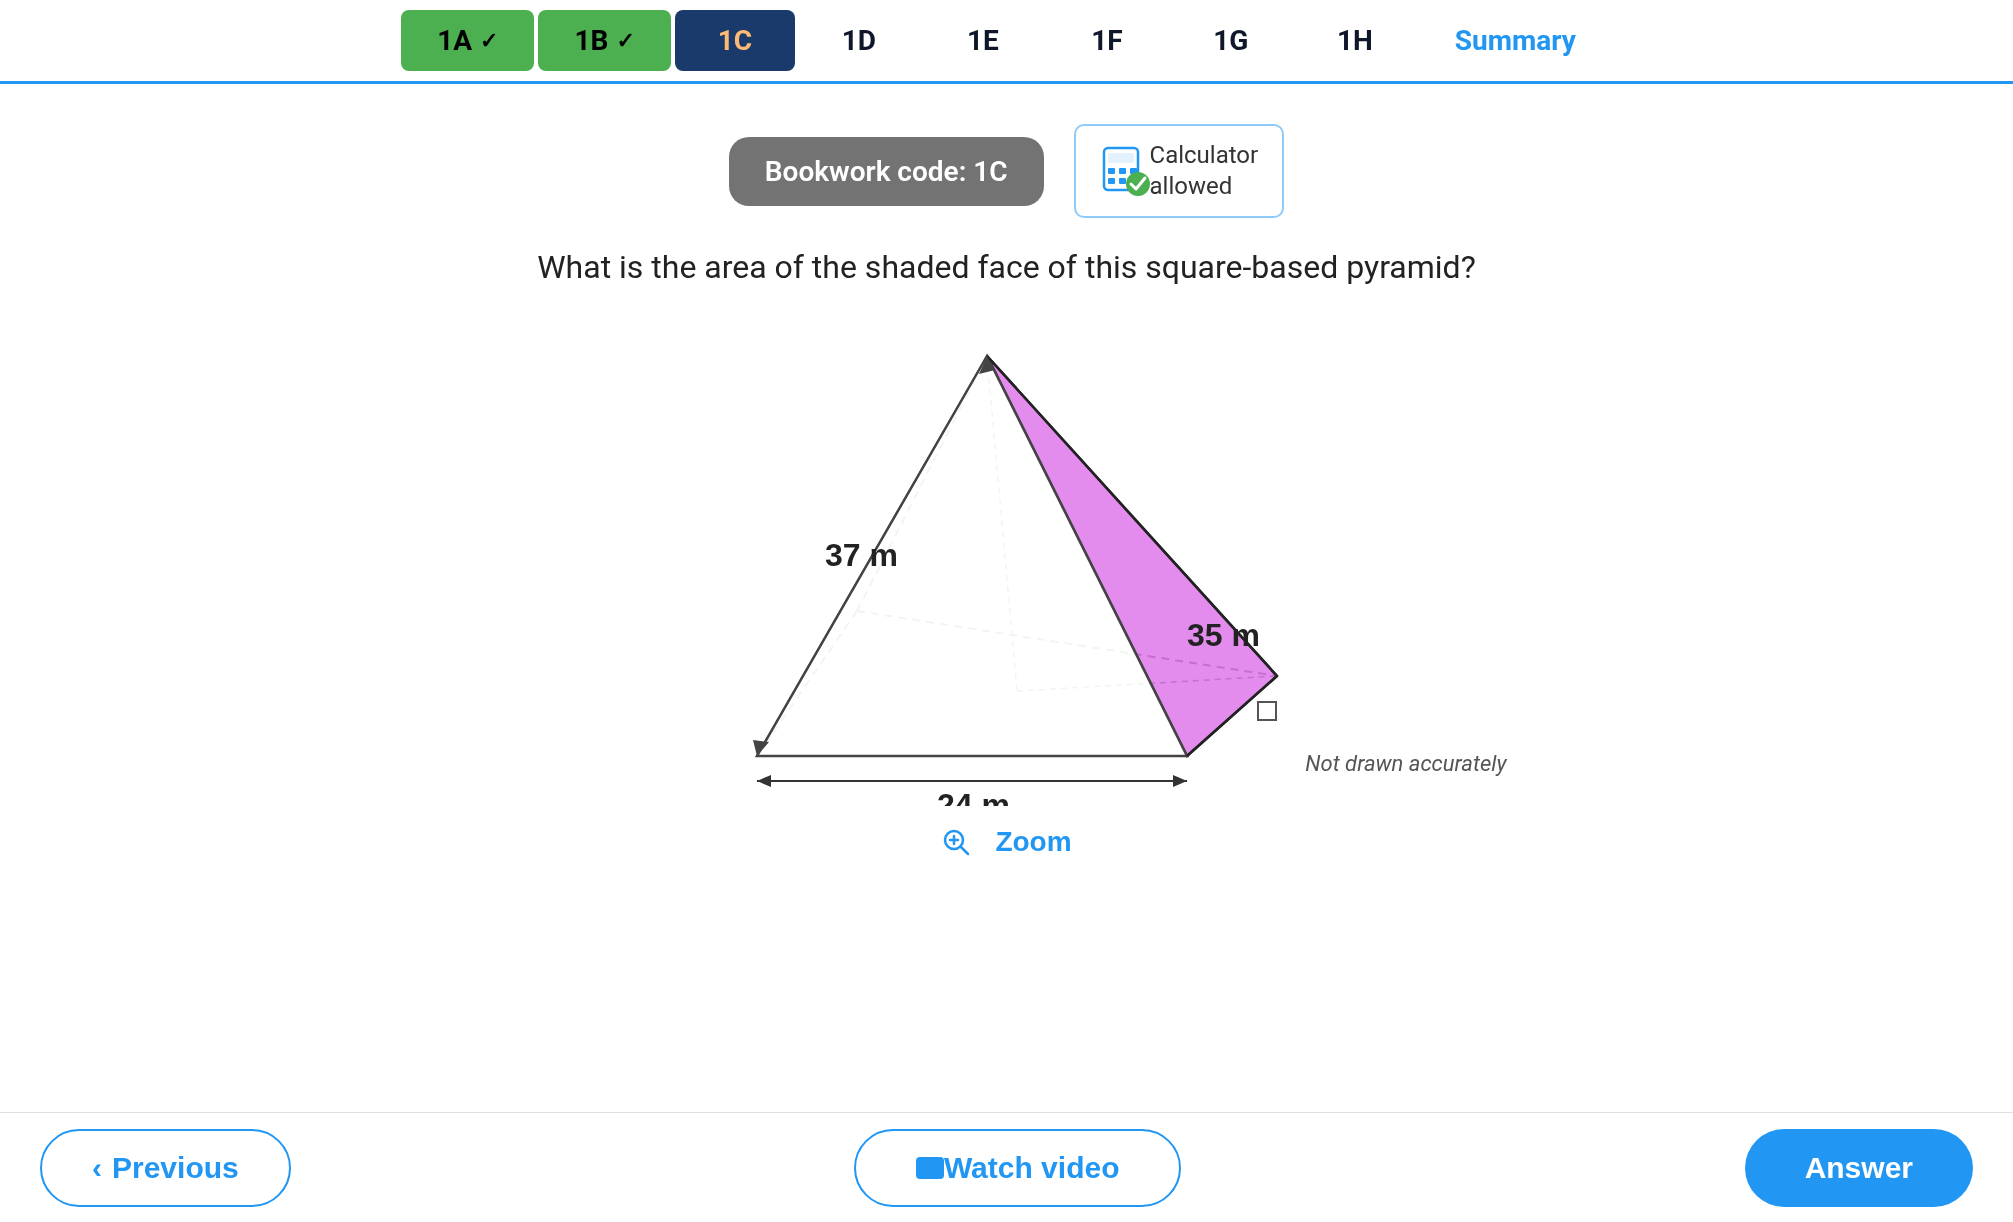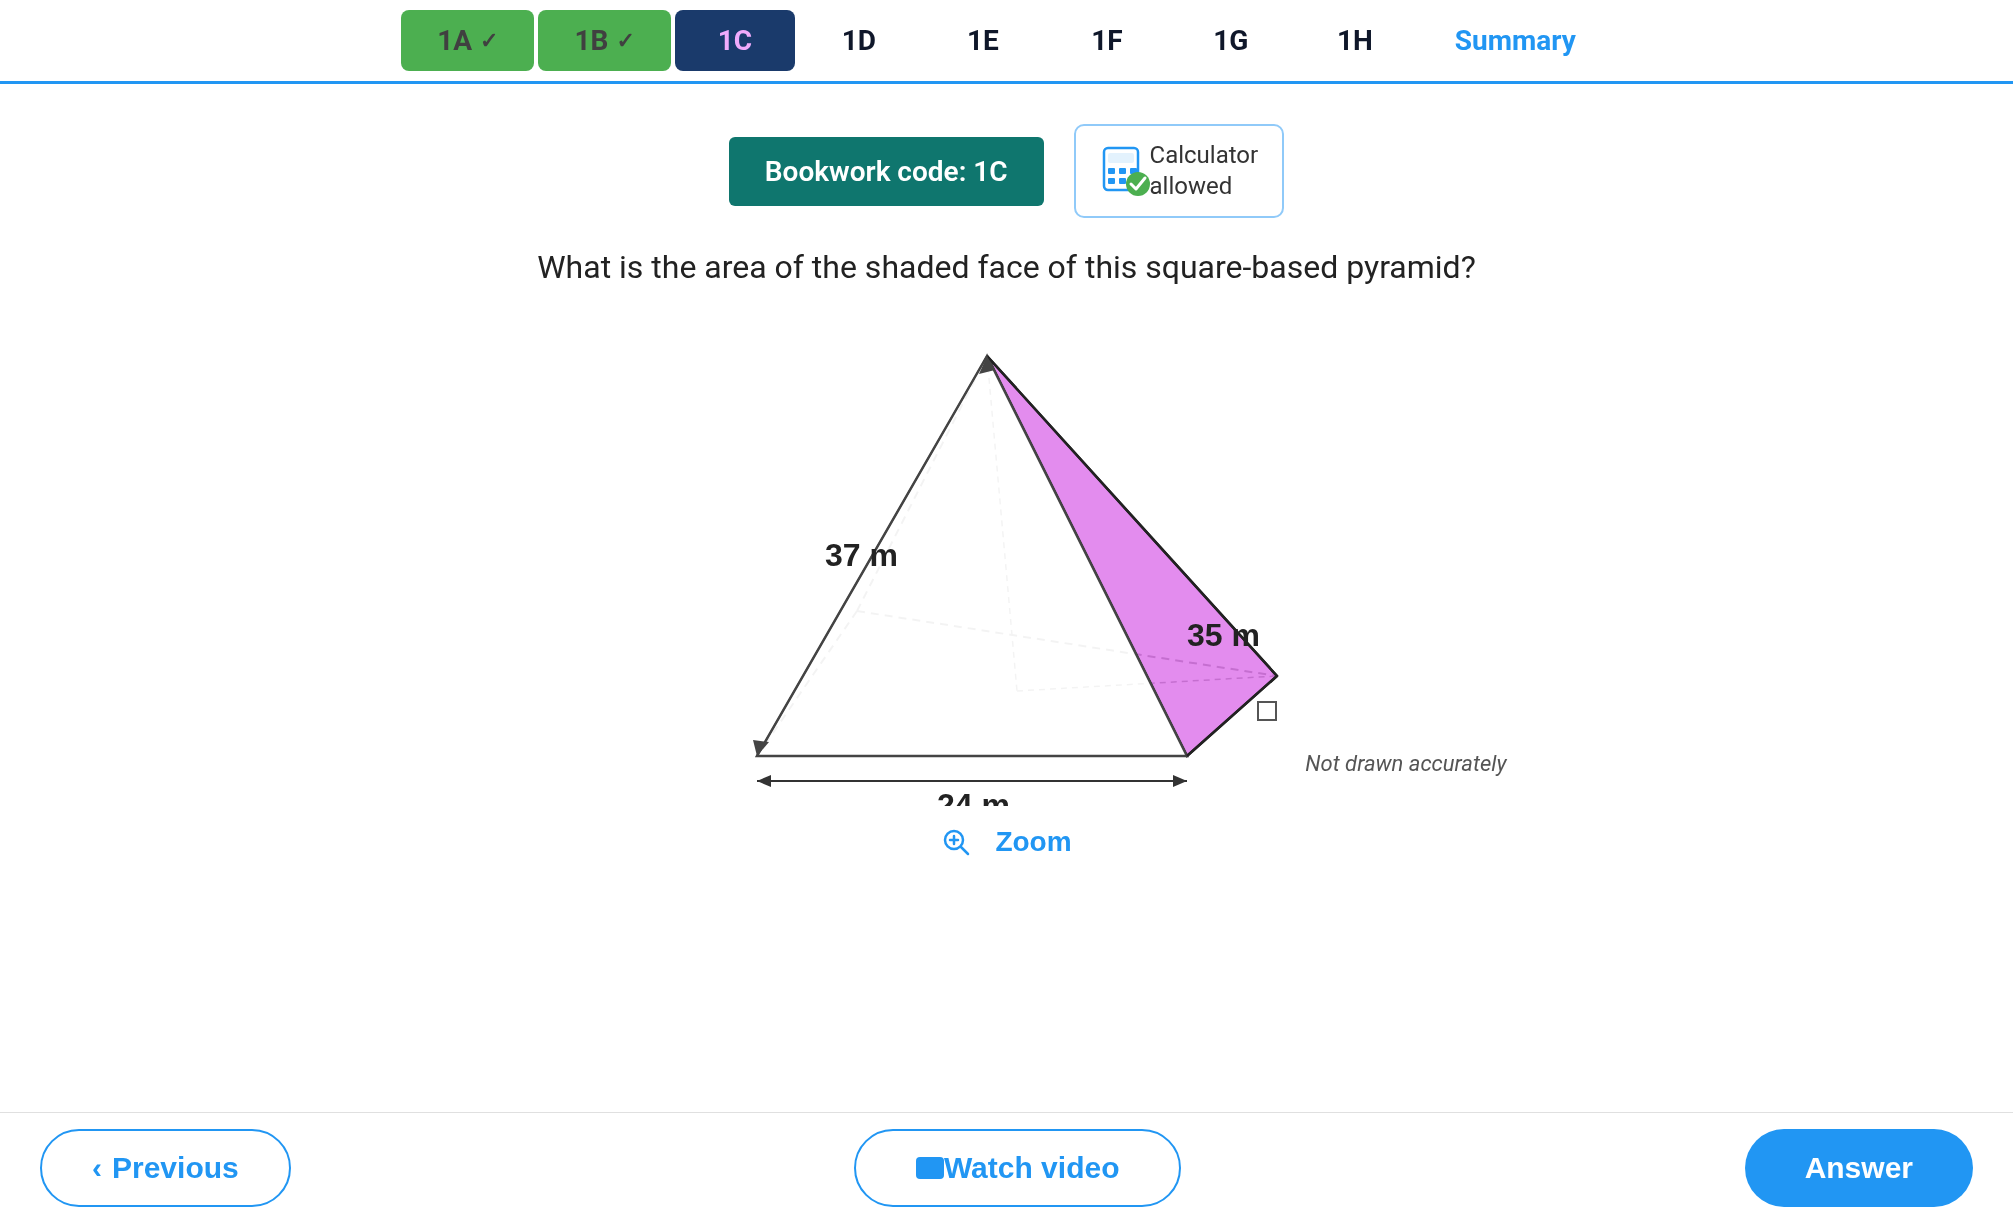--- a/index.html
+++ b/index.html
@@ -27,25 +27,25 @@
       font-weight: 700;
       cursor: pointer;
       display: flex;
       align-items: center;
       gap: 8px;
       min-width: 120px;
       justify-content: center;
     }
     .tab-green {
       background: #4caf50;
-      color: #404040;
+      color: #000000;
     }
     .tab-active {
       background: #1a3a6b;
-      color: #f0abfc;
+      color: #fdba74;
     }
     .tab-inactive {
       background: transparent;
       color: #0f172a;
       border: none;
       text-align: center;
     }
     .tab-summary {
       background: transparent;
       color: #2196f3;
@@ -55,24 +55,24 @@
 
     
     .info-bar {
       display: flex;
       align-items: center;
       justify-content: center;
       gap: 30px;
       margin: 40px 0 30px 0;
     }
     .bookwork-badge {
-      background: #0f766e;
+      background: #737373;
       color: #fff;
       padding: 18px 36px;
-      border-radius: 6px;
+      border-radius: 20px;
       font-size: 28px;
       font-weight: 600;
     }
     .calculator-badge {
       display: flex;
       align-items: center;
       border: 2px solid #90caf9;
       border-radius: 10px;
       padding: 14px 24px;
       background: #fff;

